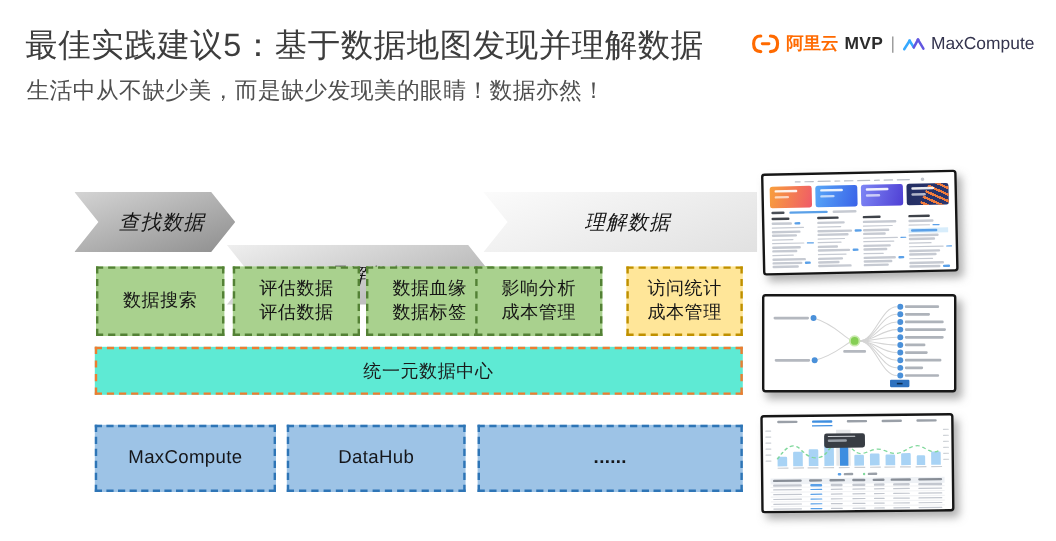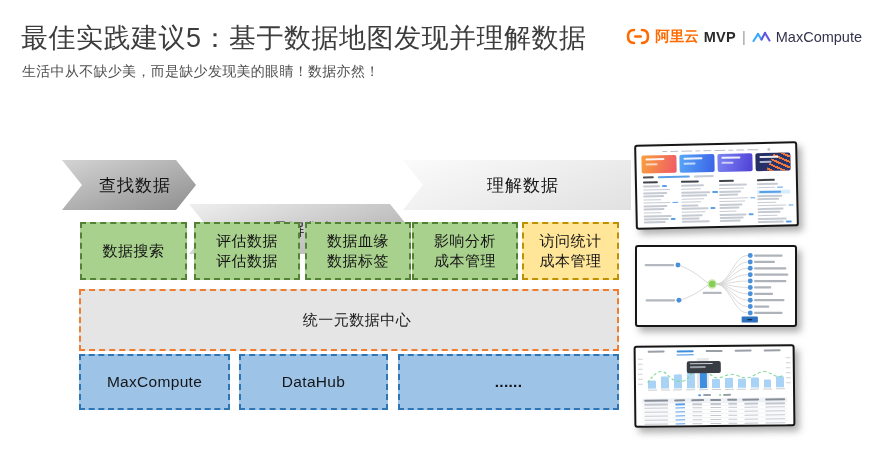--- a/index.html
+++ b/index.html
@@ -3,50 +3,50 @@
 <meta charset="utf-8">
 <style>
   html,body{margin:0;padding:0;}
   body{
     width:880px;height:451px;position:relative;overflow:hidden;background:#ffffff;
     font-family:"Liberation Sans","DejaVu Sans",sans-serif;
   }
   .abs{position:absolute;}
   
   .title{left:21px;top:20px;font-size:27px;font-weight:500;color:#3d3d3d;letter-spacing:.5px;white-space:nowrap;}
-  .subtitle{left:22px;top:63px;font-size:14px;color:#4f4f4f;font-family:"Liberation Serif","DejaVu Serif",serif;letter-spacing:.3px;white-space:nowrap;}
+  .subtitle{left:22px;top:63px;font-size:19px;color:#4f4f4f;font-family:"Liberation Serif","DejaVu Serif",serif;letter-spacing:.3px;white-space:nowrap;}
   .brand{right:18px;top:27px;display:flex;align-items:center;gap:5px;font-size:14.5px;white-space:nowrap;}
   .brand .aliyun{color:#FF6A00;font-weight:700;}
   .brand .mvp{color:#2b2b2b;font-weight:700;letter-spacing:.3px;}
   .brand .divider{color:#9a9a9a;font-weight:300;margin:0 1px;}
   .brand .mc{color:#33334d;font-weight:500;}
   
   .chev{top:160px;height:50px;display:flex;align-items:center;justify-content:center;
         font-size:17px;font-weight:500;color:#141414;letter-spacing:1px;
         filter:drop-shadow(1.5px 2.5px 2px rgba(0,0,0,.22));}
-  .chev span{padding-left:12px;}
+  .chev span{padding-left:12px;font-style:italic;}
   .chev-1{left:62px;width:134px;background:linear-gradient(160deg,#d4d4d4,#8e8e8e);
           clip-path:polygon(0 0,calc(100% - 20px) 0,100% 50%,calc(100% - 20px) 100%,0 100%,20px 50%);}
   .chev-2{left:189px;width:221px;background:linear-gradient(160deg,#efefef,#aaaaaa);
           clip-path:polygon(0 0,calc(100% - 20px) 0,100% 50%,calc(100% - 20px) 100%,0 100%,20px 50%);margin-top:44px;}
   .chev-3{left:403px;width:228px;background:linear-gradient(160deg,#fbfbfb,#e1e1e1);
           clip-path:polygon(0 0,100% 0,100% 100%,0 100%,20px 50%);}
   
   .cap{top:222px;height:58px;box-sizing:border-box;border:2px dashed #538135;background:#A9D18E;
        display:flex;flex-direction:column;align-items:center;justify-content:center;
        font-size:15px;font-weight:500;color:#151515;line-height:20px;letter-spacing:.5px;text-align:center;}
   .cap.yellow{background:#FFE699;border-color:#BF9000;}
   .cap-1{left:80px;width:107px;}
   .cap-2{left:194px;width:106px;}
   .cap-3{left:305px;width:106px;}
-  .cap-4{left:412px;width:106px;}
+  .cap-4{left:396px;width:106px;}
   .cap-5{left:522px;width:97px;}
   
-  .meta{left:79px;top:289px;width:540px;height:62px;box-sizing:border-box;
-        border:2px dashed #ED7D31;background:#e5e5e5;display:flex;align-items:center;justify-content:center;
+  .meta{left:79px;top:289px;width:540px;height:40px;box-sizing:border-box;
+        border:2px dashed #ED7D31;background:#5eead4;display:flex;align-items:center;justify-content:center;
         font-size:15px;font-weight:500;color:#1a1a1a;letter-spacing:.5px;}
   .meta span{margin-left:16px;}
   
   .plat{top:354px;height:56px;box-sizing:border-box;border:2px dashed #2E75B6;background:#9DC3E6;
         display:flex;align-items:center;justify-content:center;font-size:15.5px;color:#15161a;letter-spacing:.3px;}
   .plat-1{left:79px;width:151px;}
   .plat-2{left:239px;width:149px;}
   .plat-3{left:398px;width:221px;font-weight:600;}
   
   .thumb{box-sizing:border-box;background:#ffffff;border:2.5px solid #161616;border-radius:3px;

